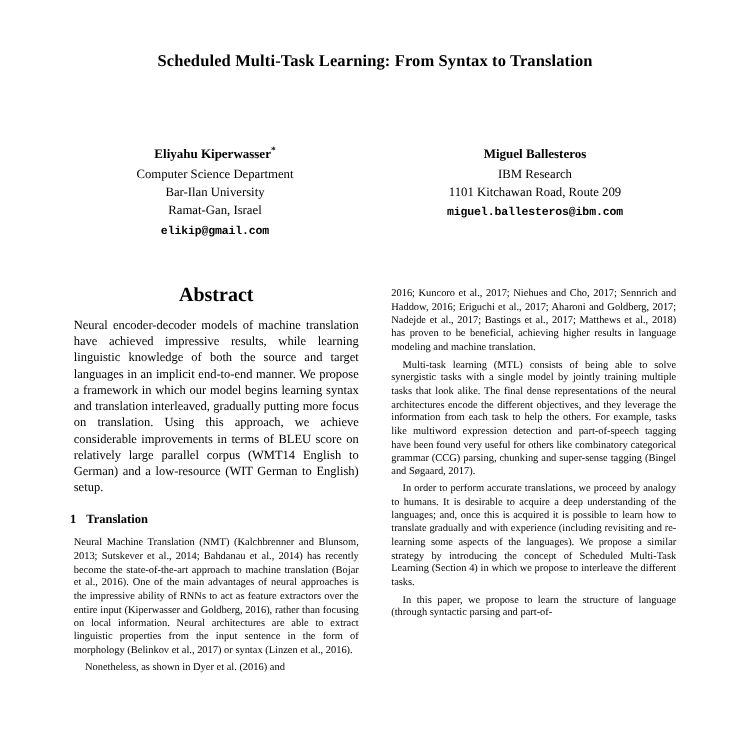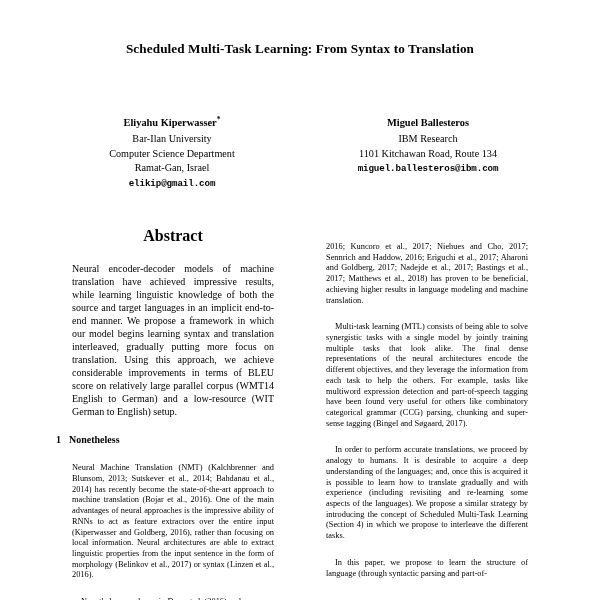--- a/index.html
+++ b/index.html
@@ -81,21 +81,21 @@
     font-weight: bold;
     font-size: 10px;
     text-align: left;
     margin: 13px 0 6px 0;
   }
   .sec-head-left .num {
     display: inline-block;
     min-width: 13px;
   }
   p {
-    margin: 16px;
+    margin: 3px;
     text-indent: 9px;
   }
   p.first {
     text-indent: 0;
   }
   p + p {
     margin-top: 0;
   }
   .abstract-body {
     font-size: 10px;
@@ -112,42 +112,42 @@
 </head>
 <body>
 
 <div class="page">
 
   <div class="title">Scheduled Multi-Task Learning: From Syntax to Translation</div>
 
   <div class="authors">
     <div class="author">
       <div class="name"><span>Eliyahu Kiperwasser</span><span class="sup">*</span></div>
+      <div>Computer Science Department</div>
       <div>Bar-Ilan University</div>
-      <div>Computer Science Department</div>
       <div>Ramat-Gan, Israel</div>
       <div class="email">elikip@gmail.com</div>
     </div>
     <div class="author">
       <div class="name"><span>Miguel Ballesteros</span><span class="sup"></span></div>
       <div>IBM Research</div>
-      <div>1101 Kitchawan Road, Route 134</div>
+      <div>1101 Kitchawan Road, Route 209</div>
       <div class="email">miguel.ballesteros@ibm.com</div>
     </div>
   </div>
 
   <div class="columns">
 
     <div class="col left-col">
       <div class="sec-head">Abstract</div>
       <div class="abstract-body">
         <p class="first">Neural encoder-decoder models of machine translation have achieved impressive results, while learning linguistic knowledge of both the source and target languages in an implicit end-to-end manner. We propose a framework in which our model begins learning syntax and translation interleaved, gradually putting more focus on translation. Using this approach, we achieve considerable improvements in terms of BLEU score on relatively large parallel corpus (WMT14 English to German) and a low-resource (WIT German to English) setup.</p>
       </div>
 
-      <div class="sec-head-left"><span class="num">1</span><span>Nonetheless</span></div>
+      <div class="sec-head-left"><span class="num">1</span><span>Translation</span></div>
 
       <p class="first">Neural Machine Translation (NMT) (Kalchbrenner and Blunsom, 2013; Sutskever et al., 2014; Bahdanau et al., 2014) has recently become the state-of-the-art approach to machine translation (Bojar et al., 2016). One of the main advantages of neural approaches is the impressive ability of RNNs to act as feature extractors over the entire input (Kiperwasser and Goldberg, 2016), rather than focusing on local information. Neural architectures are able to extract linguistic properties from the input sentence in the form of morphology (Belinkov et al., 2017) or syntax (Linzen et al., 2016).</p>
       <p>Nonetheless, as shown in Dyer et al. (2016) and</p>
     </div>
 
     <div class="col right-col">
       <p class="first">2016; Kuncoro et al., 2017; Niehues and Cho, 2017; Sennrich and Haddow, 2016; Eriguchi et al., 2017; Aharoni and Goldberg, 2017; Nadejde et al., 2017; Bastings et al., 2017; Matthews et al., 2018) has proven to be beneficial, achieving higher results in language modeling and machine translation.</p>
       <p>Multi-task learning (MTL) consists of being able to solve synergistic tasks with a single model by jointly training multiple tasks that look alike. The final dense representations of the neural architectures encode the different objectives, and they leverage the information from each task to help the others. For example, tasks like multiword expression detection and part-of-speech tagging have been found very useful for others like combinatory categorical grammar (CCG) parsing, chunking and super-sense tagging (Bingel and Søgaard, 2017).</p>
       <p>In order to perform accurate translations, we proceed by analogy to humans. It is desirable to acquire a deep understanding of the languages; and, once this is acquired it is possible to learn how to translate gradually and with experience (including revisiting and re-learning some aspects of the languages). We propose a similar strategy by introducing the concept of Scheduled Multi-Task Learning (Section 4) in which we propose to interleave the different tasks.</p>
       <p>In this paper, we propose to learn the structure of language (through syntactic parsing and part-of-</p>

